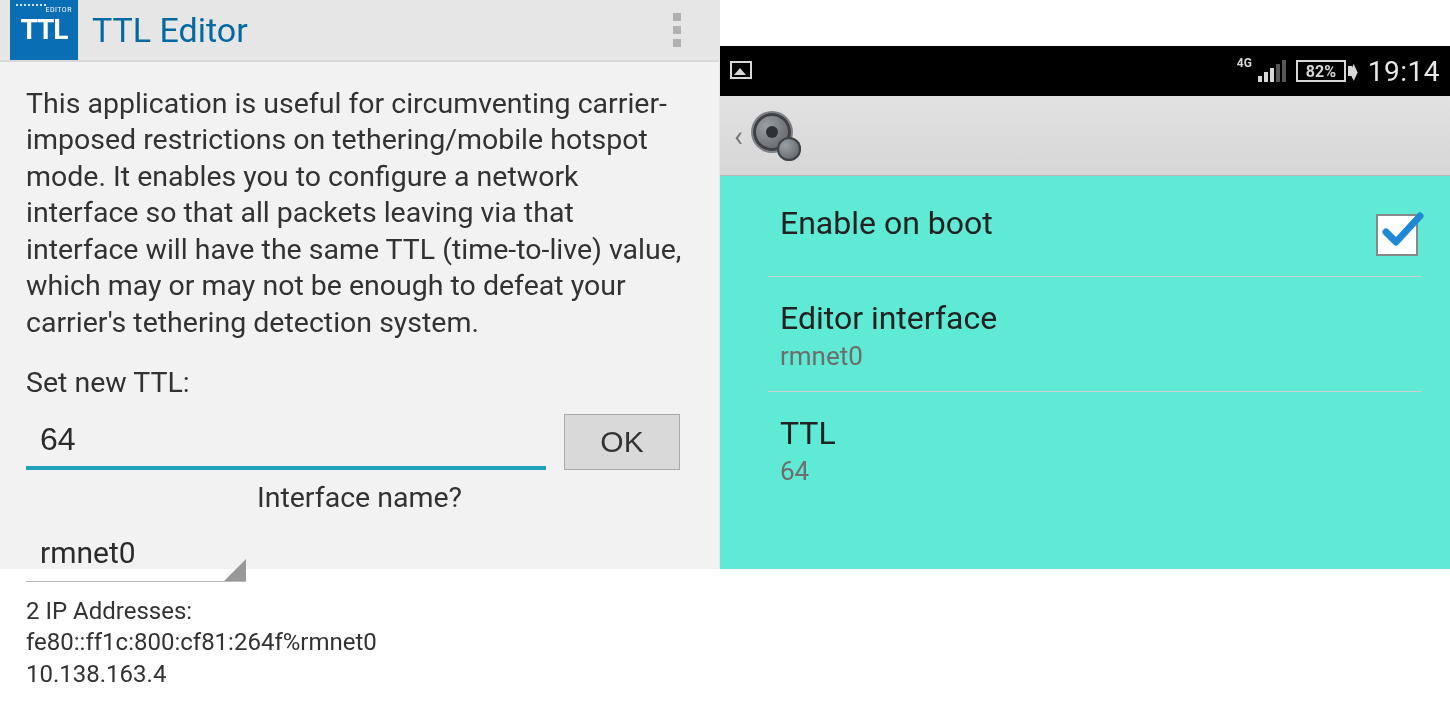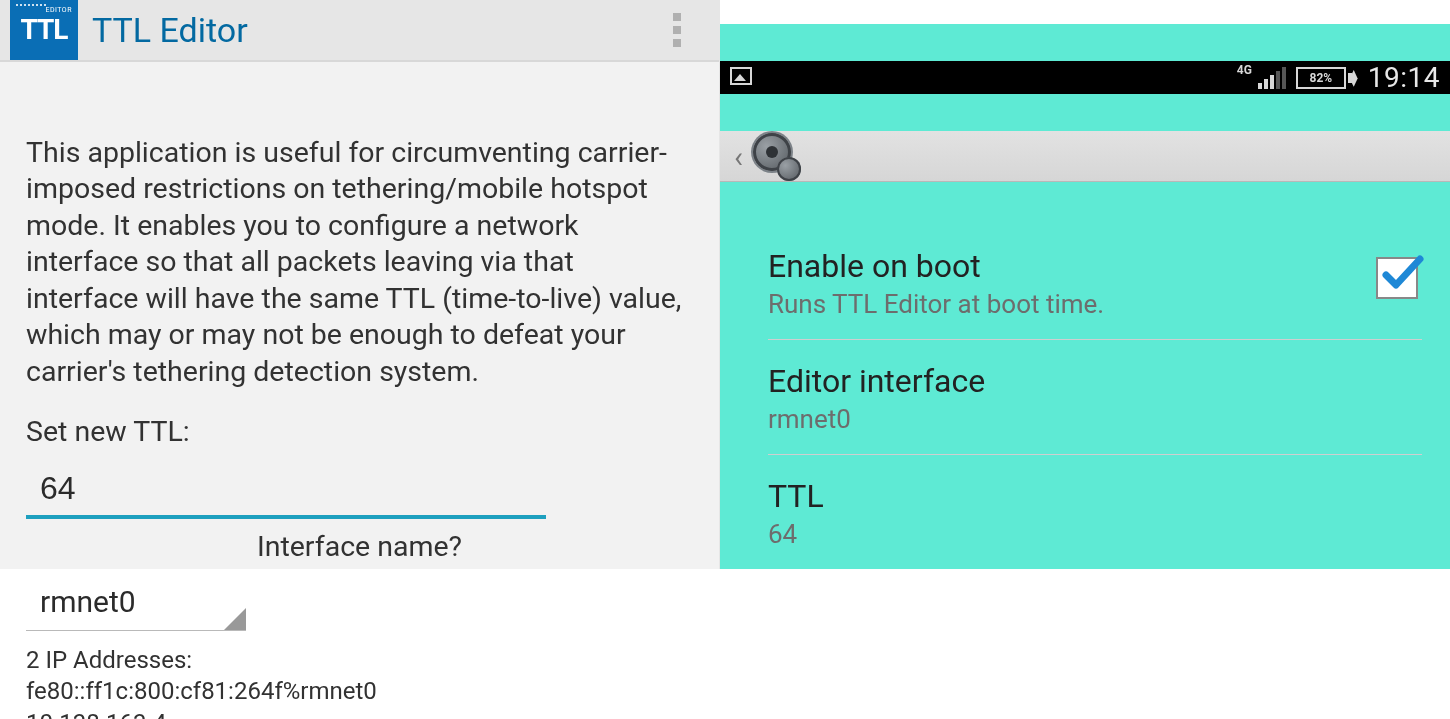--- a/index.html
+++ b/index.html
@@ -14,21 +14,20 @@
       background: #fff;
       overflow: hidden;
     }
     .wrapper {
       display: flex;
       width: 1450px;
       height: 719px;
     }
     .pane {
       height: 569px;
-      gap: 37px;
     }
     .pane-left {
       width: 720px;
       background: #f2f2f2;
       border-right: 1px solid #e6e6e6;
       display: flex;
       flex-direction: column;
     }
     .pane-right {
       width: 730px;
@@ -93,21 +92,21 @@
       gap: 5px;
       cursor: pointer;
     }
     .overflow-btn span {
       width: 8px;
       height: 8px;
       background: #b0b0b0;
     }
     
     .left-content {
-      padding: 36px 26px 0 26px;
+      padding: 24px 26px 0 26px;
       font-size: 28.5px;
       color: #323232;
       line-height: 1.28;
     }
     .desc {
       margin-bottom: 24px;
     }
     .label-row {
       margin-bottom: 12px;
     }
@@ -238,21 +237,21 @@
       gap: 2px;
     }
     .batt-body {
       width: 50px;
       height: 22px;
       border: 2px solid #d7d7d7;
       position: relative;
       display: flex;
       align-items: center;
       justify-content: center;
-      font-size: 12px;
+      font-size: 16px;
       color: #d7d7d7;
       font-weight: bold;
     }
     .batt-tip {
       width: 4px;
       height: 10px;
       background: #d7d7d7;
     }
     .charge {
       font-size: 16px;
@@ -324,20 +323,21 @@
     }
     .pref {
       padding: 22px 0 20px 0;
       border-bottom: 1px solid #cfcfcf;
       display: flex;
       align-items: flex-start;
     }
     .pref:last-child { border-bottom: none; }
     .pref-texts {
       flex: 1;
+      margin-left: 12px;
     }
     .pref-title {
       font-size: 32px;
       color: #222;
       margin-bottom: 4px;
     }
     .pref-sub {
       font-size: 26px;
       color: #6d6d6d;
     }
@@ -376,20 +376,21 @@
         <span></span>
           <span></span>
           <span></span>
       </div>
     </div>
     <div class="left-content">
       <div class="desc">This application is useful for circumventing carrier-imposed restrictions on tethering/mobile hotspot mode. It enables you to configure a network interface so that all packets leaving via that interface will have the same TTL (time-to-live) value, which may or may not be enough to defeat your carrier's tethering detection system.</div>
       <div class="label-row">Set new TTL:</div>
       <div class="ttl-row">
         <input class="ttl-input" type="text" value="64" style="">
+        <button class="ok-btn">OK</button>
       </div>
       <div class="iface-row">Interface name?</div>
       <div class="spinner">rmnet0</div>
       <div class="ip-block">
         <div>2 IP Addresses:</div>
         <div>fe80::ff1c:800:cf81:264f%rmnet0</div>
         <div>10.138.163.4</div>
       </div>
     </div>
   </div>
@@ -421,21 +422,20 @@
       <span class="back-chevron">‹</span>
       <div class="gear-wrap">
         <div class="gear-big"></div>
         <div class="gear-small"></div>
       </div>
     </div>
     <div class="settings-list">
       <div class="pref">
         <div class="pref-texts">
           <div class="pref-title">Enable on boot</div>
-          <div class="pref-sub">Runs TTL Editor at boot time.</div>
         </div>
         <div class="checkbox">
           <svg viewBox="0 0 44 44">
               <polyline points="6,22 16,32 40,6" fill="none" stroke="#1e88d6" stroke-width="7" stroke-linecap="round" stroke-linejoin="round"></polyline>
             </svg>
         </div>
       </div>
       <div class="pref">
         <div class="pref-texts">
           <div class="pref-title">Editor interface</div>

